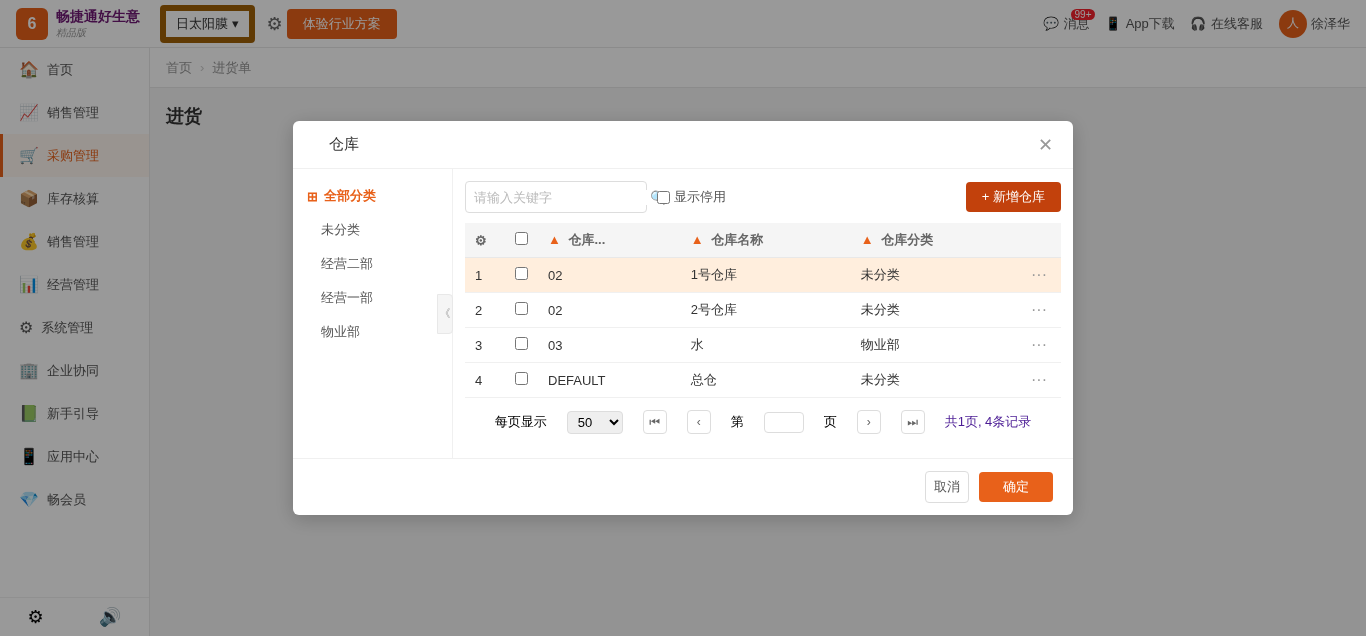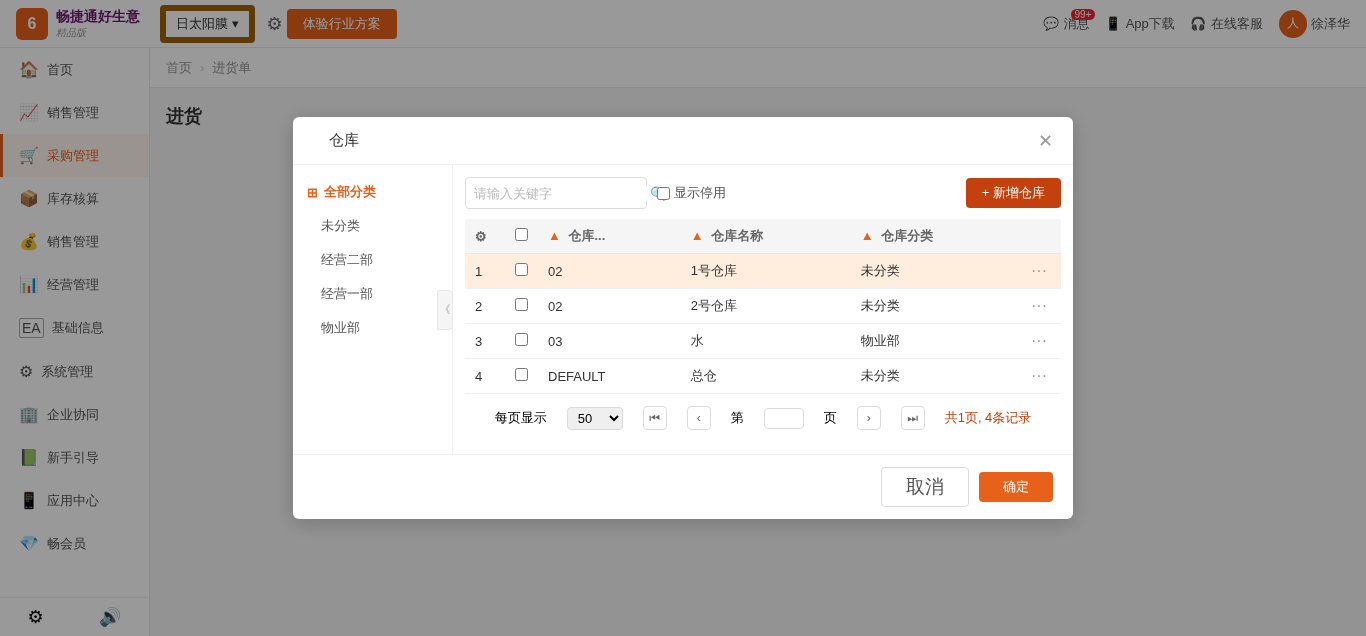--- a/index.html
+++ b/index.html
@@ -183,30 +183,30 @@
       width: 24px; height: 24px; border: 1px solid #ddd;
       border-radius: 4px; cursor: pointer; background: #fff;
       display: flex; align-items: center; justify-content: center;
       color: #666; font-size: 12px;
     }
     .page-nav-btn:disabled { color: #ccc; cursor: default; }
     .page-input {
       width: 40px; border: 1px solid #ddd; border-radius: 4px;
       text-align: center; padding: 2px 4px; font-size: 13px; outline: none;
     }
-    .page-total { color: #c2410c; font-size: 13px; }
+    .page-total { color: #4c1d95; font-size: 13px; }
 
     
     .dialog-footer {
       display: flex; align-items: center; justify-content: flex-end;
       padding: 12px 20px; border-top: 1px solid #f0f0f0; gap: 10px;
     }
     .btn-cancel {
-      padding: 6px 24px; border: 1px solid #ddd; border-radius: 4px;
-      background: #fff; cursor: pointer; color: #555; font-size: 19px;
+      padding: 6px 8px; border: 1px solid #ddd; border-radius: 4px;
+      background: #fff; cursor: pointer; color: #555; font-size: 13px;
     }
     .btn-confirm {
       padding: 6px 24px; border: none; border-radius: 4px;
       background: #e8611a; color: #fff; cursor: pointer; font-size: 13px;
     }
 
     
     .checkbox-cell { text-align: center; width: 30px; }
     input[type="checkbox"] { cursor: pointer; }
     .more-btn { color: #999; font-size: 16px; cursor: pointer; }
@@ -274,24 +274,20 @@
       <span class="icon">📦</span>
       <span>库存核算</span>
     </div>
     <div class="sidebar-item">
       <span class="icon">💰</span>
       <span>销售管理</span>
     </div>
     <div class="sidebar-item">
       <span class="icon">📊</span>
       <span>经营管理</span>
-    </div>
-    <div class="sidebar-item">
-      <span class="icon" style="font-size:14px;border:1px solid #aaa;padding:1px 2px;border-radius:2px;">EA</span>
-      <span>基础信息</span>
     </div>
     <div class="sidebar-item">
       <span class="icon">⚙</span>
       <span>系统管理</span>
     </div>
     <div class="sidebar-item">
       <span class="icon">🏢</span>
       <span>企业协同</span>
     </div>
     <div class="sidebar-item">

